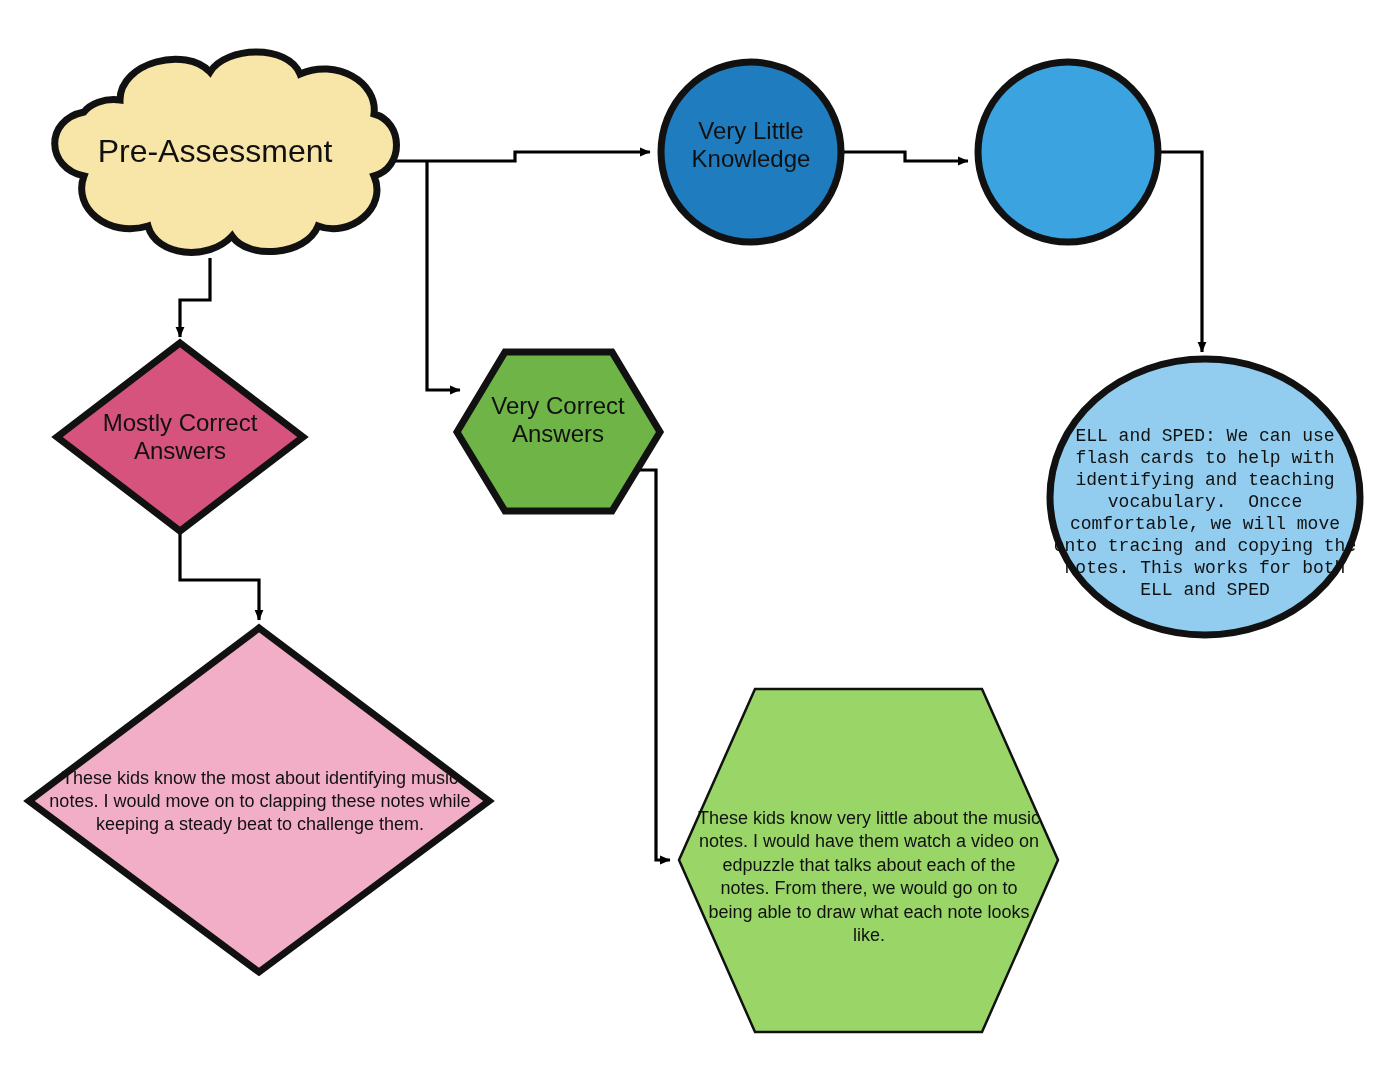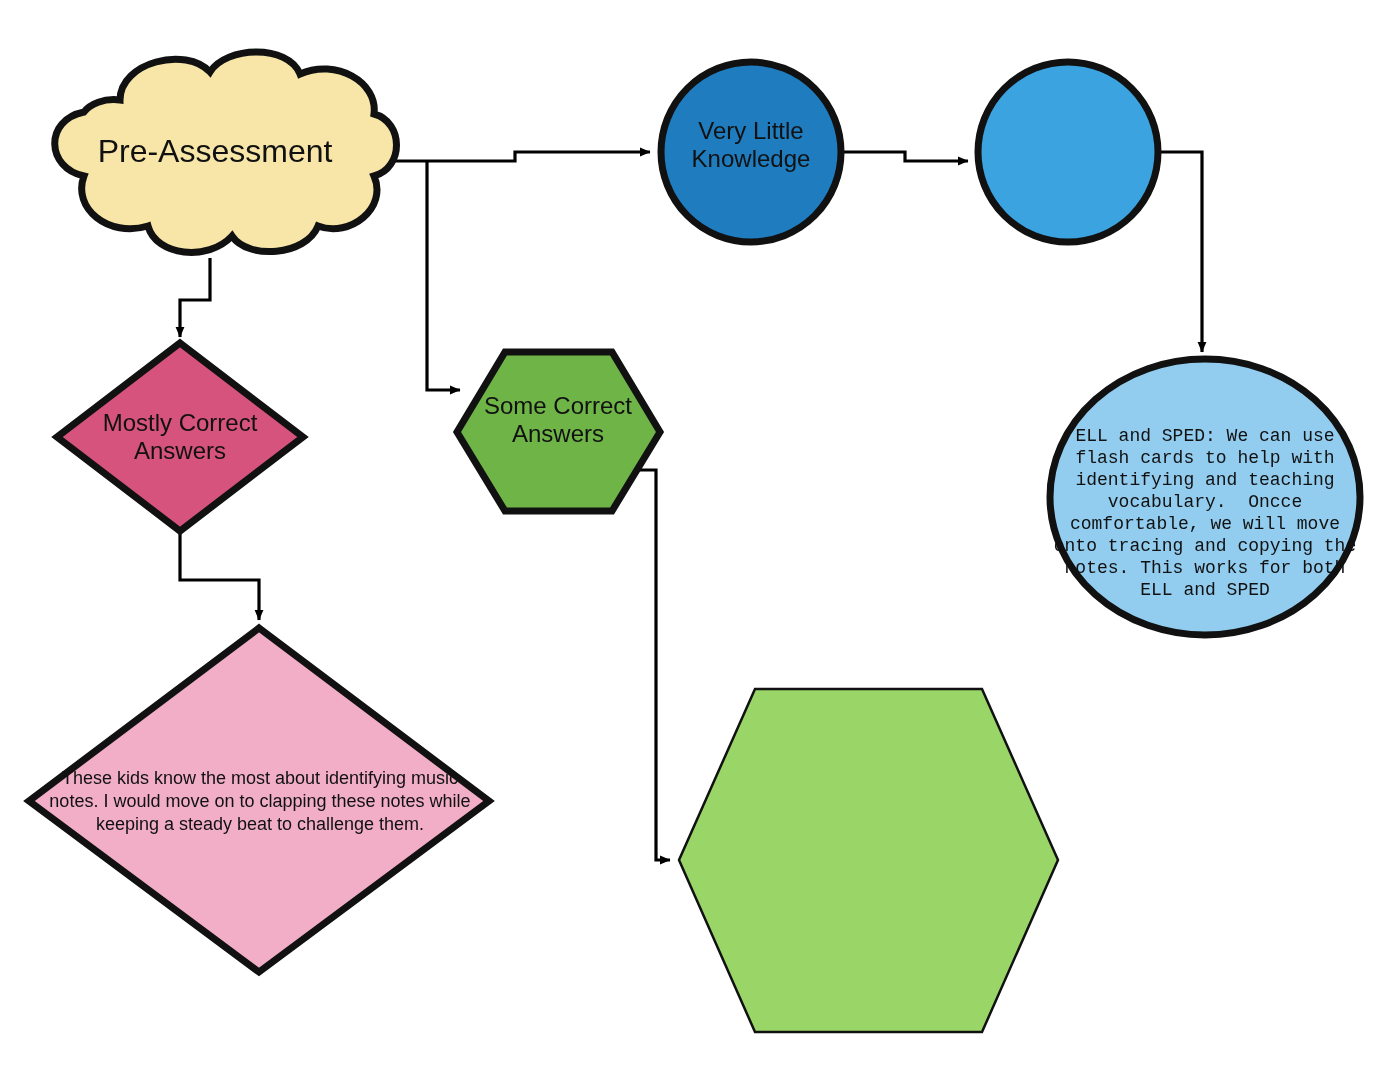--- a/index.html
+++ b/index.html
@@ -77,17 +77,18 @@
 Knowledge</div>
 
 
   <div class="lbl lbl-small" style="left:1053px; top:426px; width:304px; line-height:1.22;font-family:Liberation Mono, monospace;">ELL and SPED: We can use flash cards to help with identifying and teaching vocabulary.  Oncce comfortable, we will move onto tracing and copying the notes. This works for both ELL and SPED</div>
 
   <div class="lbl lbl-mid" style="left:63px; top:409px; width:234px;">Mostly Correct
 Answers</div>
 
   <div class="lbl lbl-small" style="left:40px; top:767px; width:440px; line-height:1.28;text-align:center;">These kids know the most about identifying music notes. I would move on to clapping these notes while keeping a steady beat to challenge them.</div>
 
-  <div class="lbl lbl-mid" style="left:460px; top:392px; width:196px;">Some Correct
+  <div class="lbl lbl-mid" style="left:460px; top:392px; width:196px;">Very Correct
 Answers</div>
 
+  <div class="lbl lbl-small" style="left:697px; top:807px; width:344px; line-height:1.30;">These kids know very little about the music notes. I would have them watch a video on edpuzzle that talks about each of the notes. From there, we would go on to being able to draw what each note looks like.</div>
 
 </div>
 
 </body></html>

